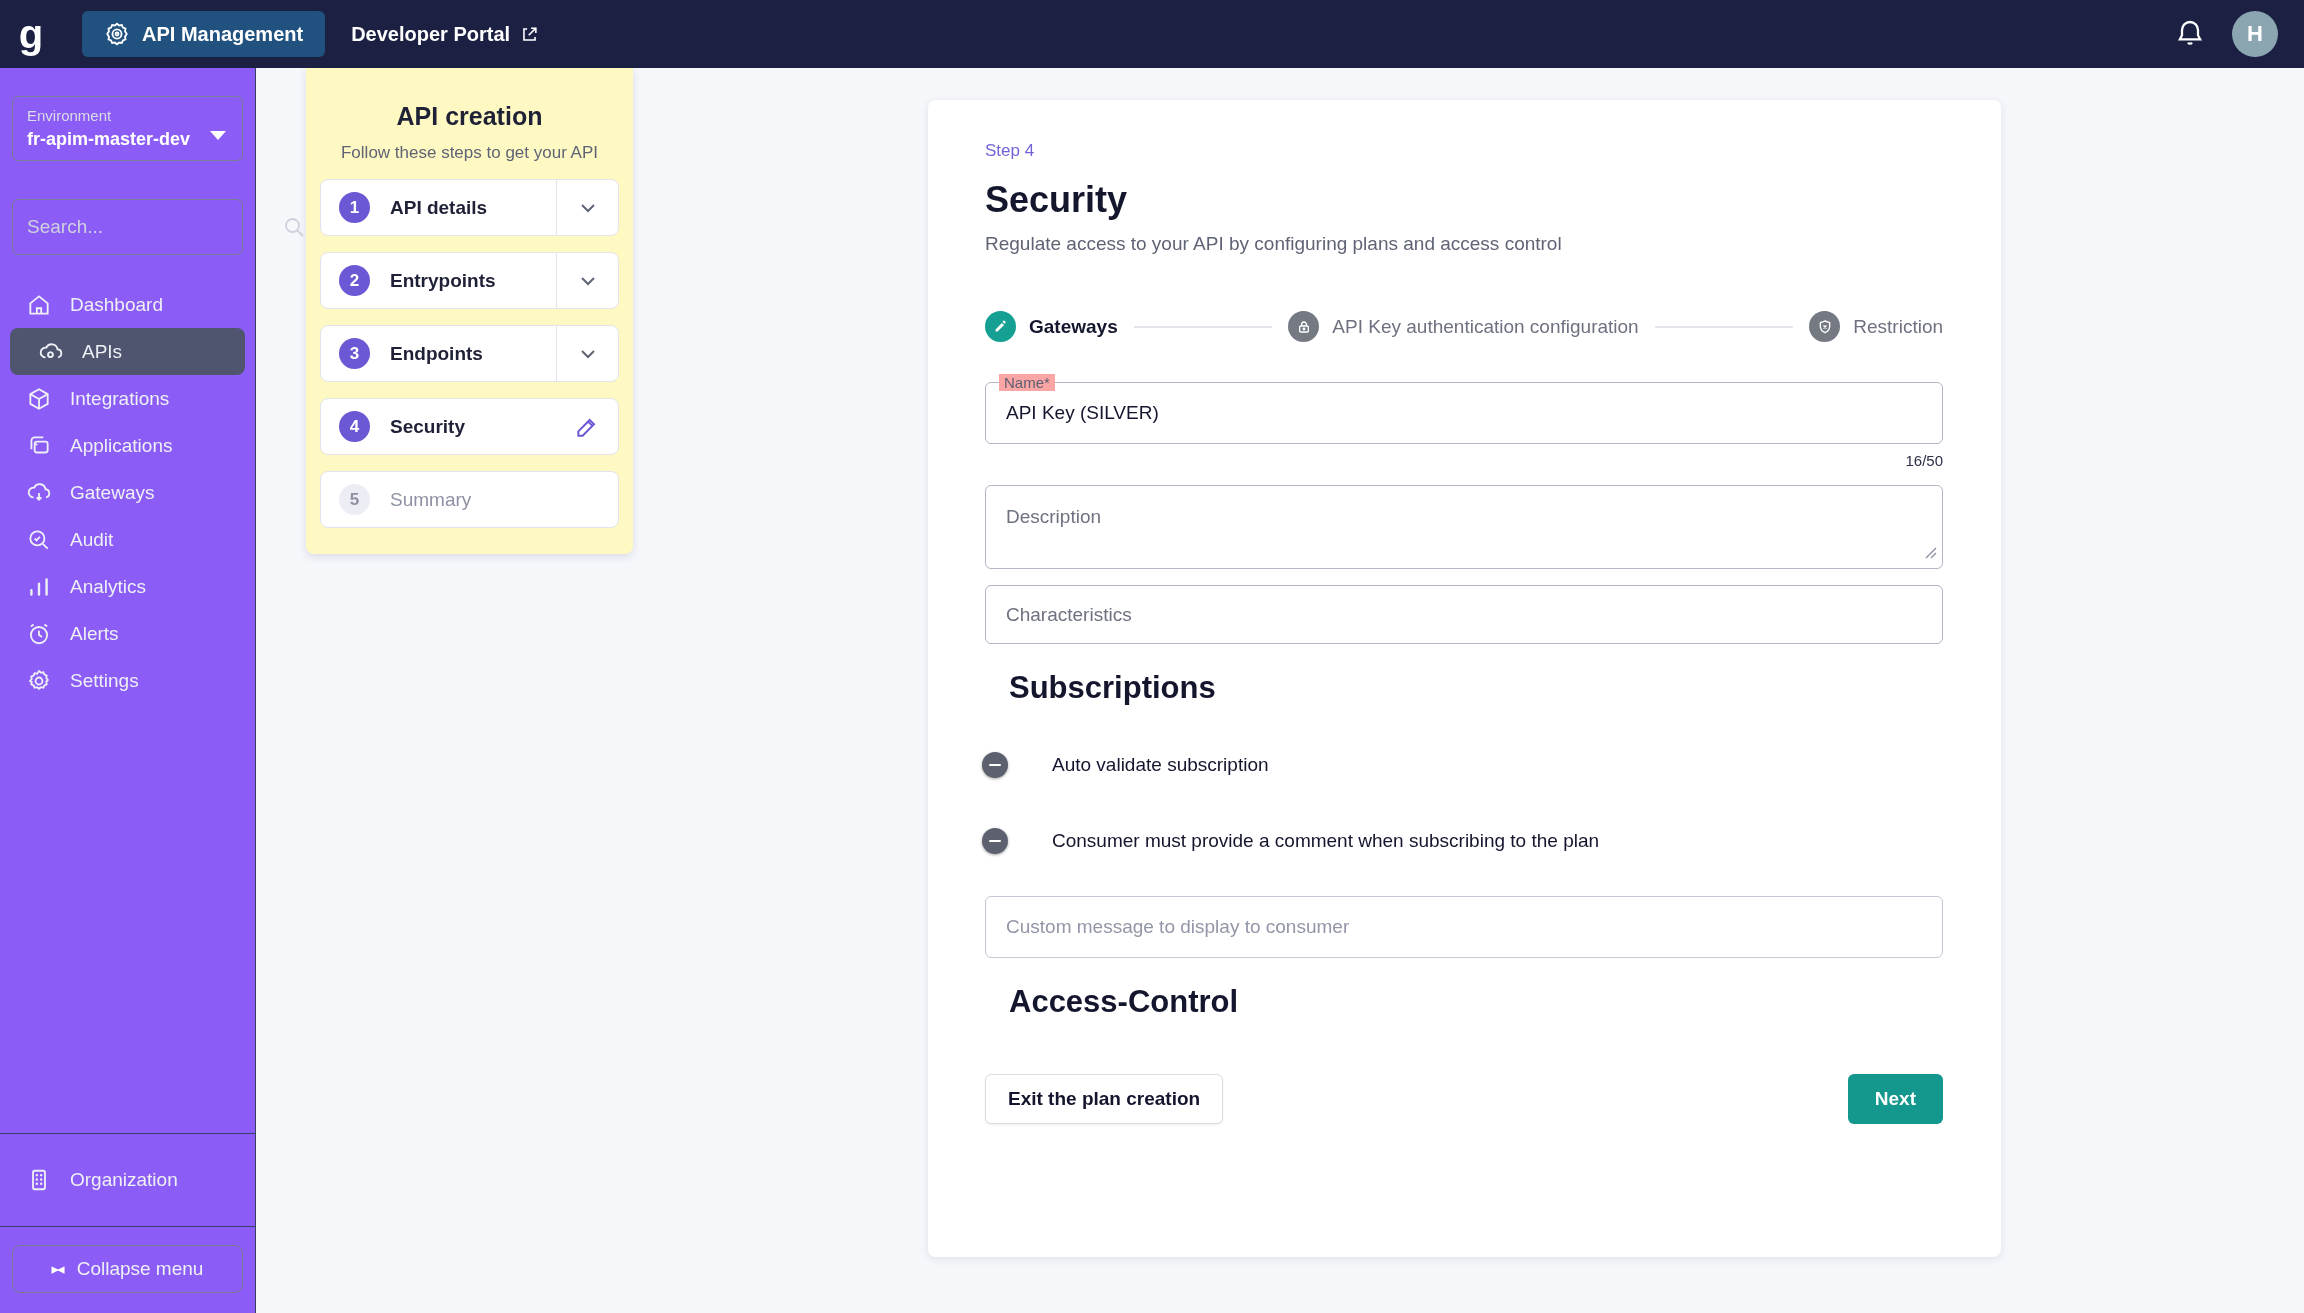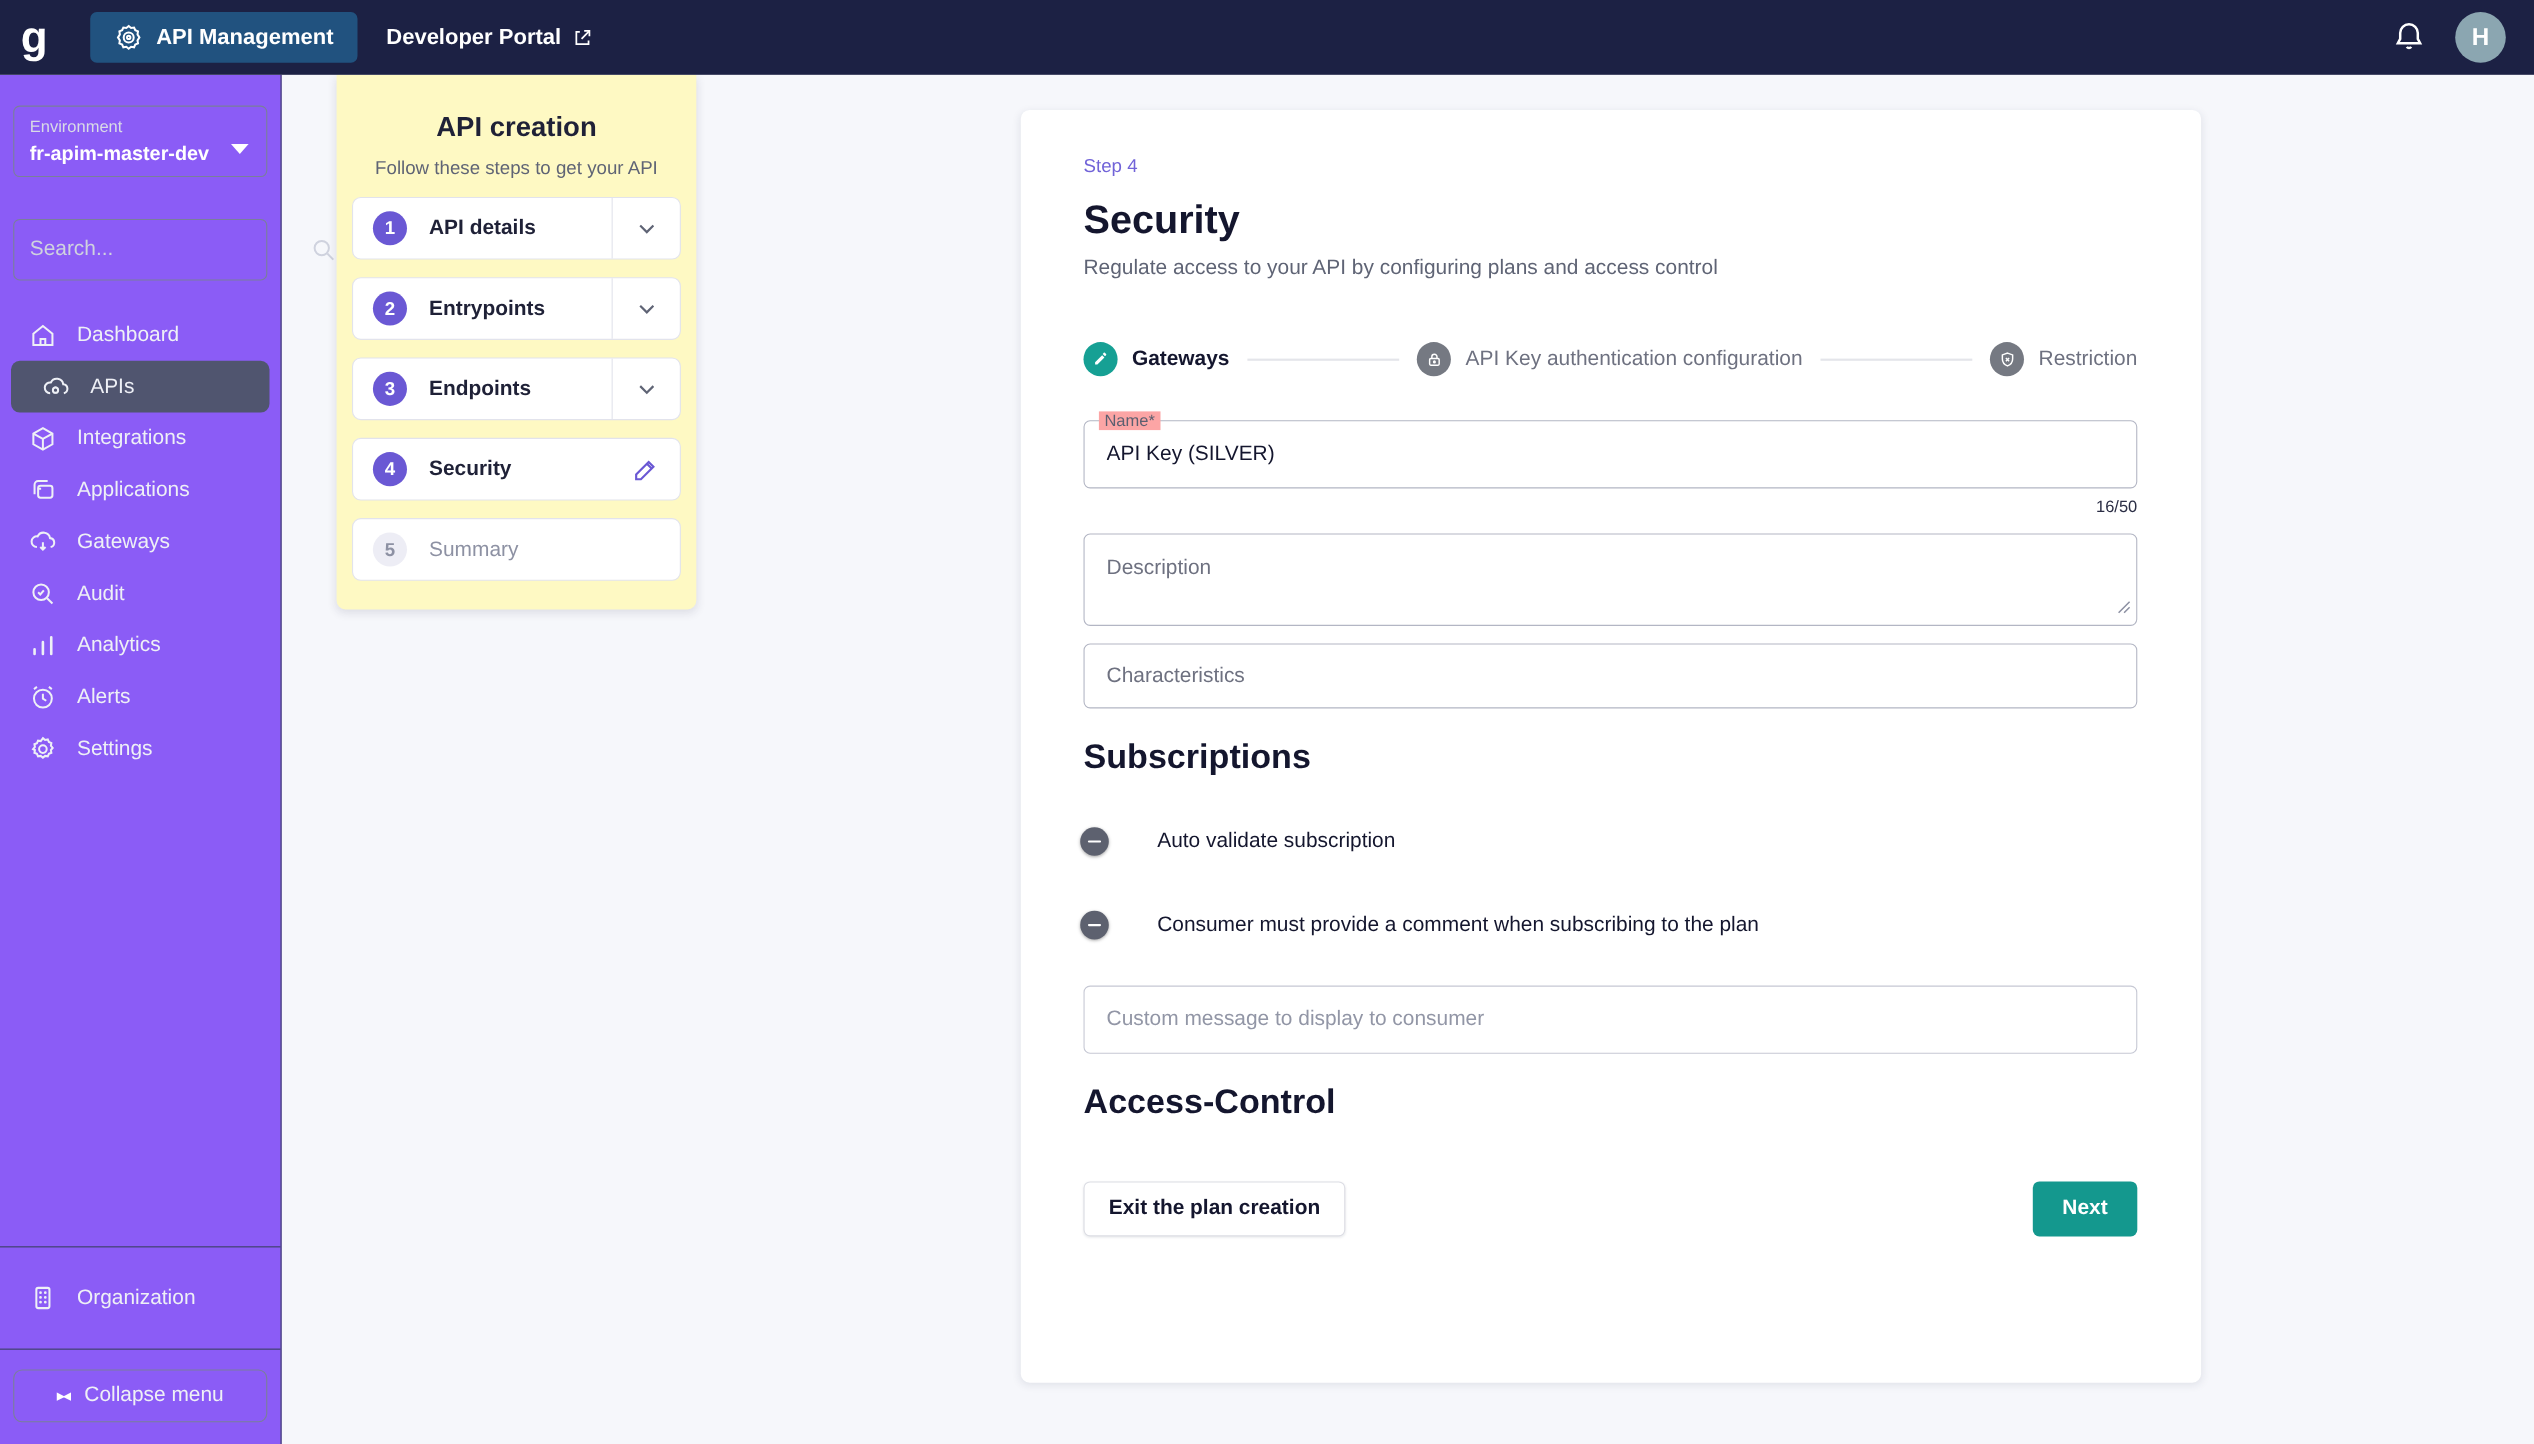--- a/index.html
+++ b/index.html
@@ -154,21 +154,21 @@
     padding:20px; font-size:19px; color:#14162e; font-family:inherit;
   }
   .desc-field textarea::placeholder, .plain-input::placeholder { color:#6e7180; }
   .resize-glyph { position:absolute; right:5px; bottom:5px; cursor:nwse-resize; }
 
   .chars-field { margin-top:16px; height:59px; }
   .plain-input {
     width:100%; height:100%; border:none; outline:none; background:transparent;
     padding:0 20px; font-size:19px; color:#14162e; font-family:inherit;
   }
-  .section-h { margin-top:26px; font-size:31px; font-weight:800; color:#14162e; }
+  .section-h { margin-top:26px; font-size:31px; font-weight:800; color:#14162e;margin-left:24px; }
 
   .toggle-row { display:flex; align-items:center; gap:27px; cursor:pointer; }
   .toggle-row.first { margin-top:48px; }
   .toggle-row.second { margin-top:54px; }
   .toggle { position:relative; width:40px; height:16px; }
   .toggle-track { width:40px; height:16px; border-radius:8px; background:#d9dade; }
   .toggle-knob {
     position:absolute; left:-3px; top:50%; transform:translateY(-50%);
     width:26px; height:26px; border-radius:50%; background:#5d616f;
     box-shadow:0 1px 3px rgba(0,0,0,0.35);

